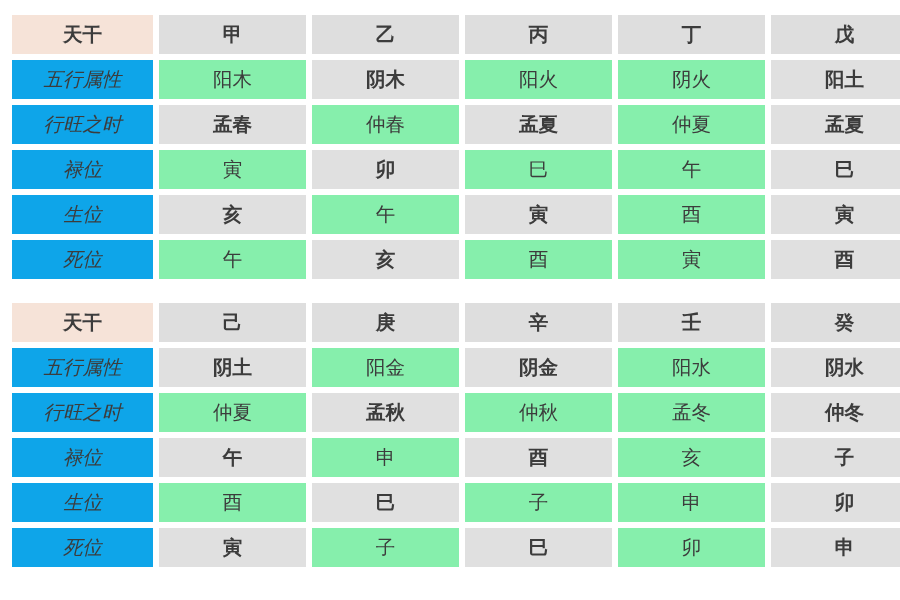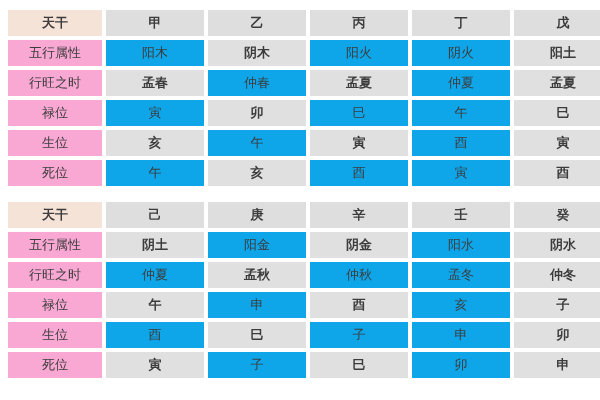--- a/index.html
+++ b/index.html
@@ -46,26 +46,27 @@
     color: #2f2f2f;
   }
   .hdr-stem {
     background: #dedede;
     font-weight: bold;
     font-size: 14px;
     color: #2f2f2f;
   }
   
   .rowlabel {
-    background: #f9a8d4;
+    background: #0ea5e9;
     font-size: 13px;
     color: #3a3a3a;
+    font-style: italic;
   }
   
-  .cell-pink { background: #0ea5e9; }
+  .cell-pink { background: #86efac; }
   .cell-gray { background: #e0e0e0; font-weight: bold; }
 
   .block2 { margin-top: 8px; }
 </style>
 </head>
 <body>
 
 <div class="page">
 
   <table class="grid">

